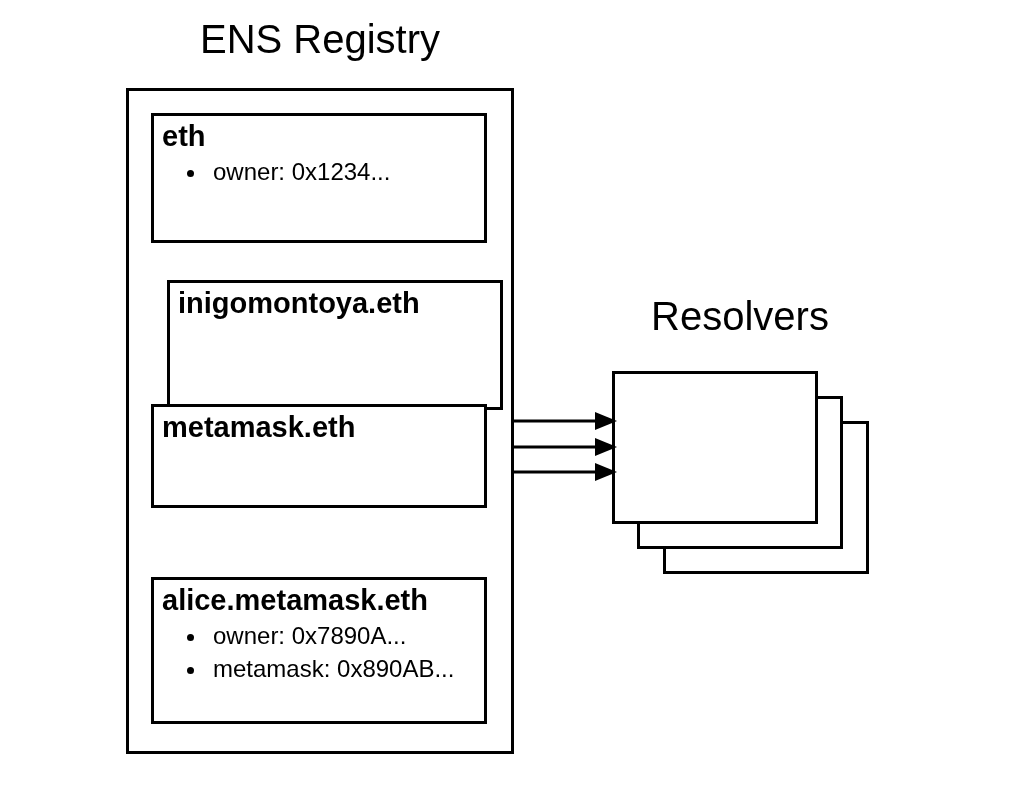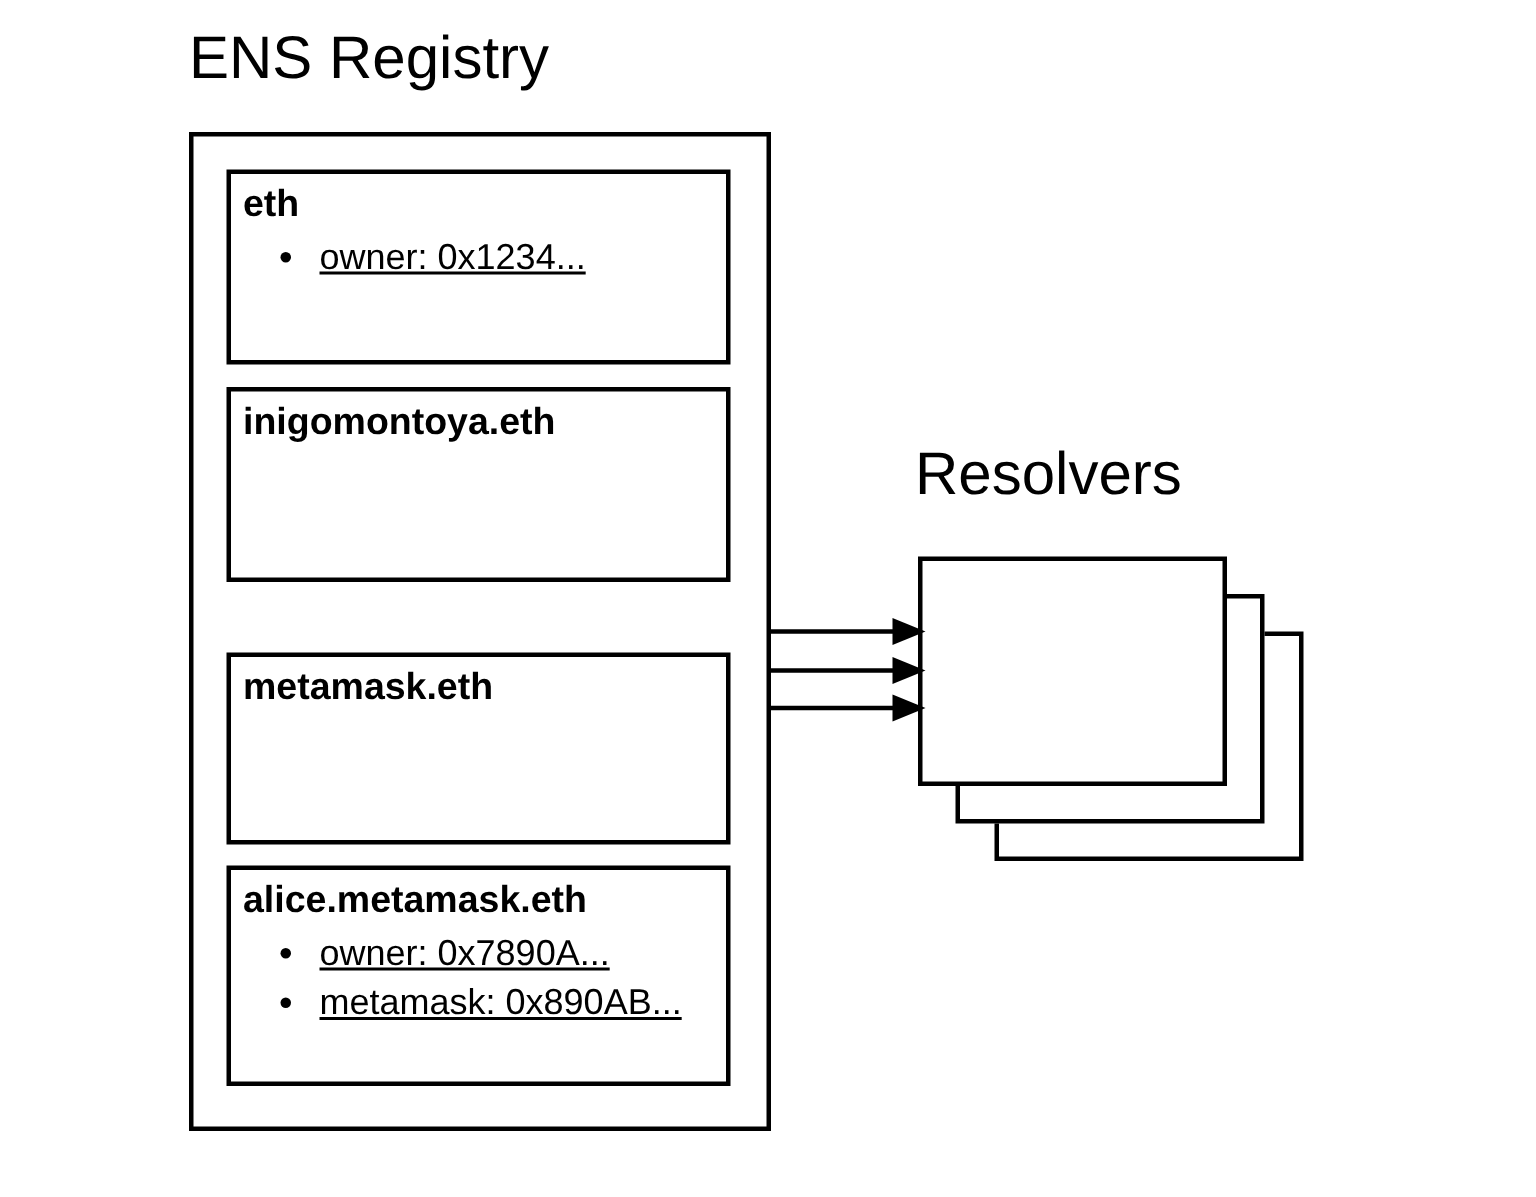--- a/index.html
+++ b/index.html
@@ -13,54 +13,54 @@
     width: 1024px;
     height: 798px;
     background: #ffffff;
     overflow: hidden;
   }
   .big-title {
     position: absolute;
     font-size: 40px;
     line-height: 46px;
     font-weight: 400;
+    text-align: center;
     white-space: nowrap;
   }
   .registry-title { left: 126px; top: 16px; width: 388px; }
   .resolvers-title { left: 610px; top: 293px; width: 260px; }
   .box {
     position: absolute;
     border: 3px solid #000000;
     background: #ffffff;
   }
   .registry-box { left: 126px; top: 88px; width: 388px; height: 666px; }
   .record-box {
     left: 151px;
     width: 336px;
     padding: 5px 8px;
   }
   .record-0 { top: 113px; height: 130px; }
-  .record-1 { top: 258px; height: 130px; }
-  .record-2 { top: 435px; height: 128px; }
+  .record-1 { top: 280px; height: 130px; margin-left: 16px; }
+  .record-2 { top: 404px; height: 104px; }
   .record-3 { top: 577px; height: 147px; }
   .record-name {
-    font-size: 25px;
+    font-size: 29px;
     font-weight: 700;
     line-height: 31px;
   }
   .record-props {
     list-style: disc;
     margin: 3px 0 0 0;
     padding-left: 46px;
   }
   .record-props li {
     font-size: 24px;
     line-height: 33px;
     padding-left: 5px;
-    text-decoration: underline;
   }
   .resolver-box { width: 206px; height: 153px; }
   .resolver-back   { left: 663px; top: 421px; z-index: 1; }
   .resolver-middle { left: 637px; top: 396px; z-index: 2; }
   .resolver-front  { left: 612px; top: 371px; z-index: 3; }
   .arrows-svg {
     position: absolute;
     left: 0;
     top: 0;
     z-index: 4;

